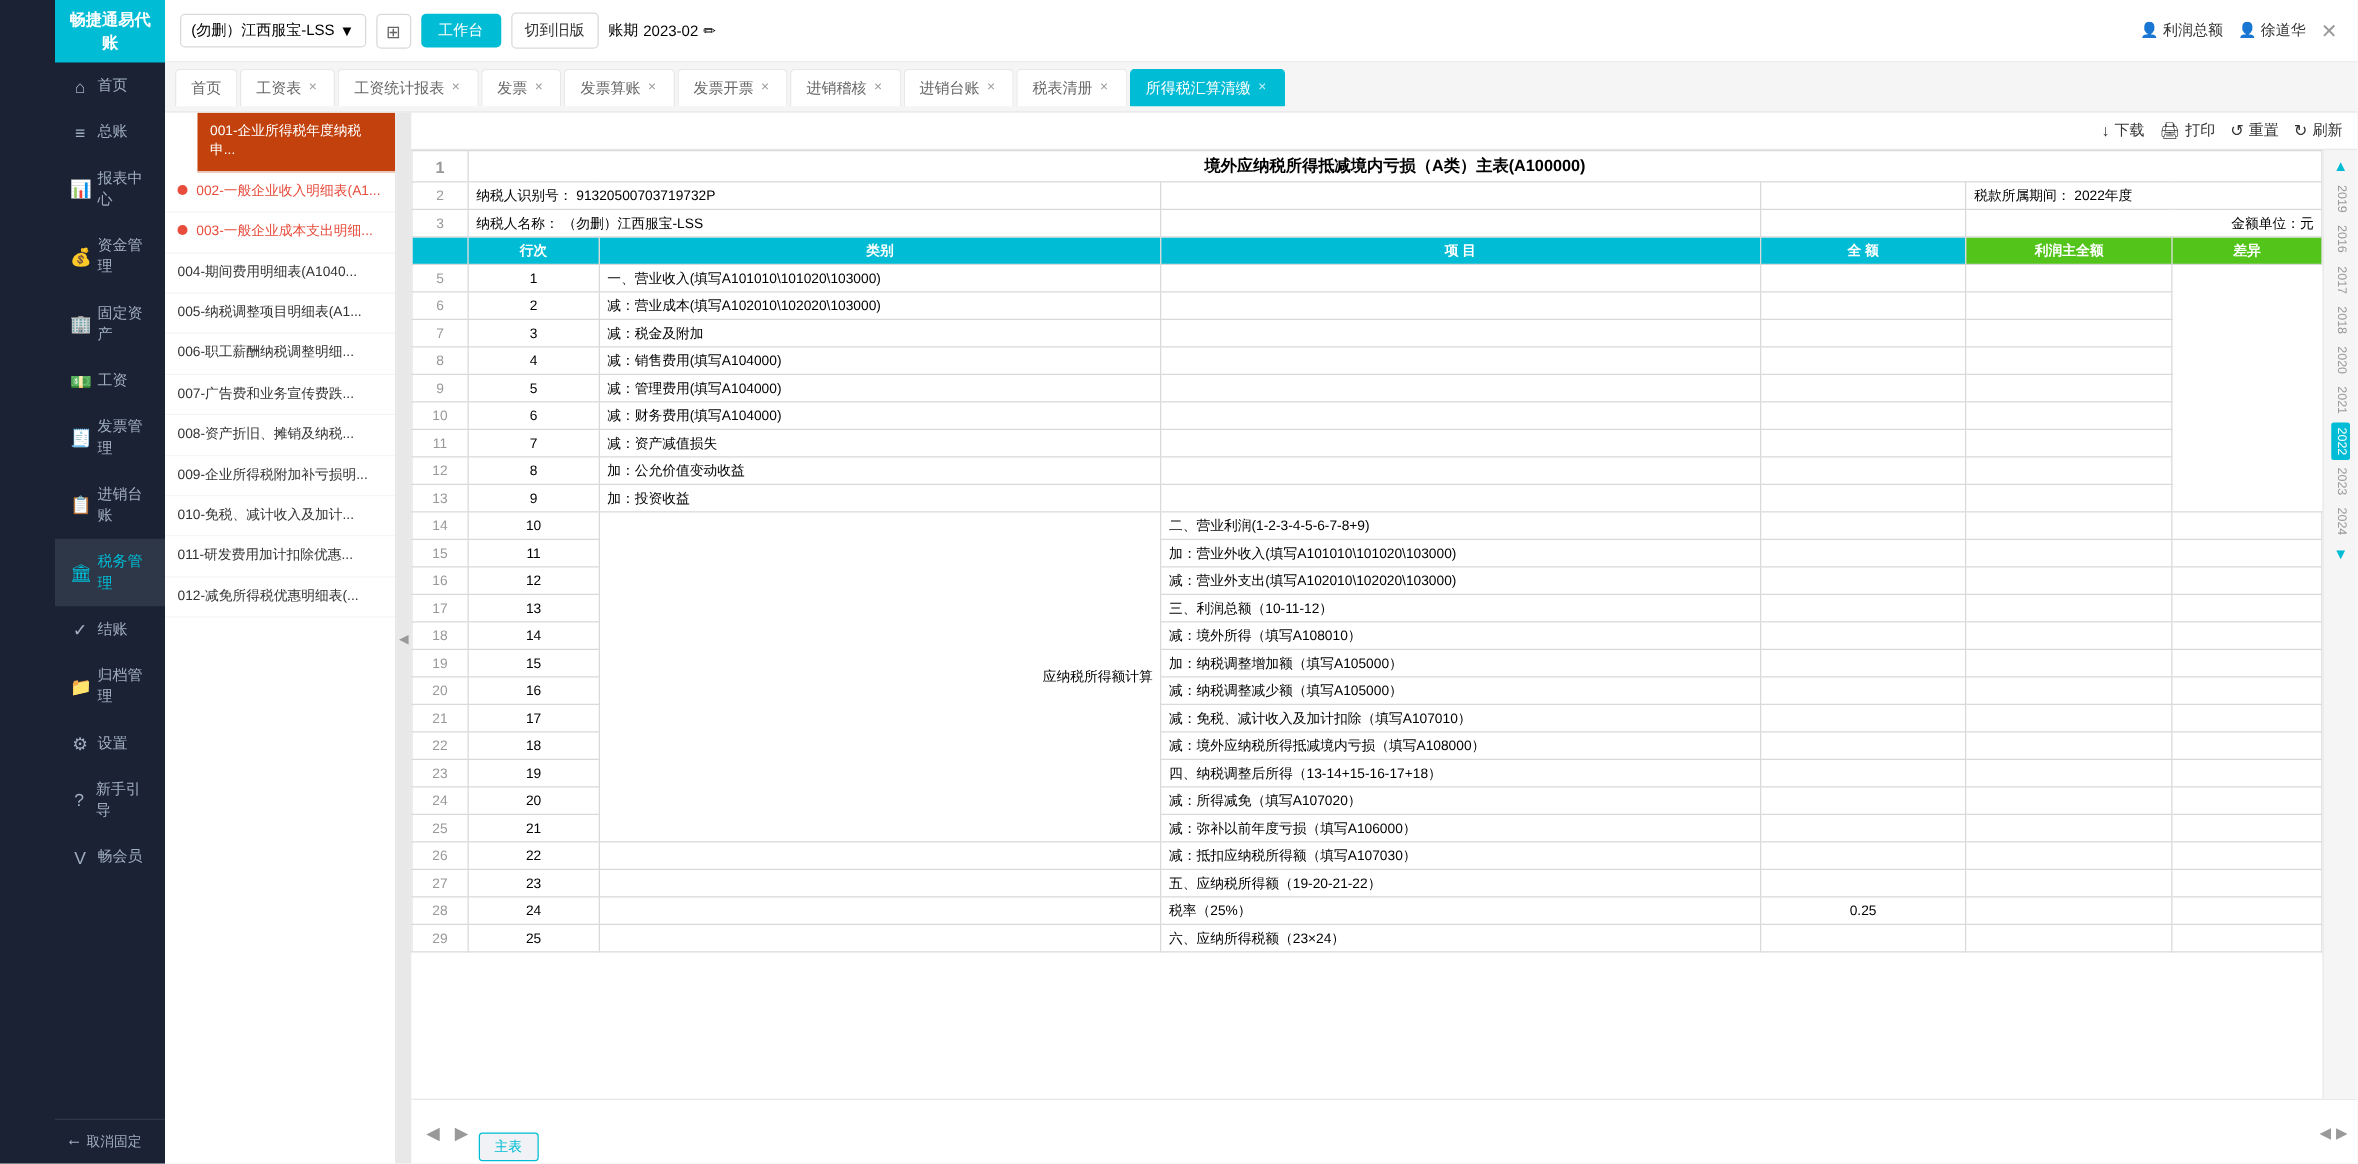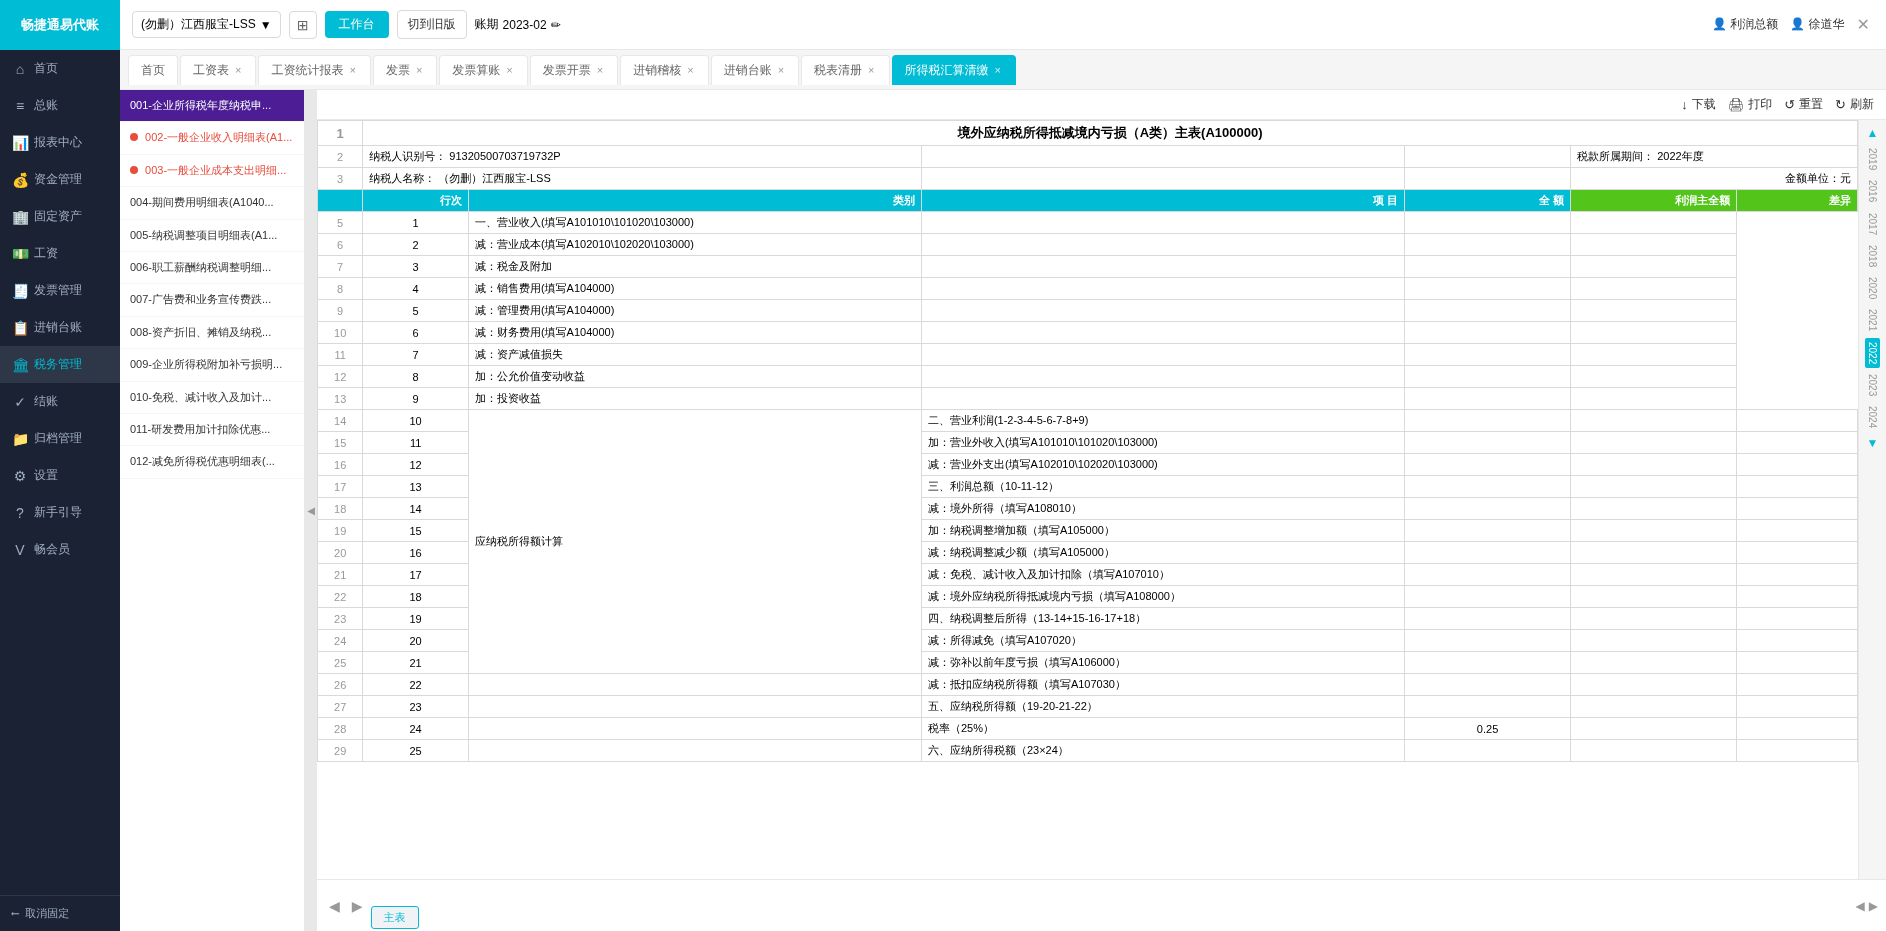--- a/index.html
+++ b/index.html
@@ -1,25 +1,26 @@
 <!DOCTYPE html>
 <html><head>
   <meta charset="utf-8">
   <style>
     * { box-sizing: border-box; margin: 0; padding: 0; }
     body { font-family: "Microsoft YaHei", "SimHei", sans-serif; font-size: 12px; background: #f0f2f5; display: flex; height: 931px; overflow: hidden; }
 
     
     .sidebar {
-      width: 120px;
+      width: 132px;
       background: #1a2233;
       display: flex;
       flex-direction: column;
       height: 100%;
       flex-shrink: 0;
+      padding-left: 44px;
     }
     .sidebar-logo {
       background: #00bcd4;
       padding: 10px 8px;
       color: white;
       font-size: 13px;
       font-weight: bold;
       text-align: center;
       height: 50px;
       display: flex;
@@ -195,21 +196,21 @@
       flex-shrink: 0;
     }
     .form-list-item {
       padding: 8px 10px;
       font-size: 11px;
       cursor: pointer;
       border-bottom: 1px solid #f5f5f5;
       color: #333;
       line-height: 1.4;
     }
-    .form-list-item.active { background: #4c1d95; color: white; }
+    .form-list-item.active { background: #c2410c; color: white; margin-left: 26px; }
     .form-list-item.error { color: #e74c3c; }
     .form-list-item .status-dot {
       display: inline-block;
       width: 8px;
       height: 8px;
       border-radius: 50%;
       margin-right: 4px;
     }
     .status-dot.red { background: #e74c3c; }
 
@@ -300,21 +301,21 @@
     .col-row-num {
       background: #f5f5f5;
       text-align: center;
       width: 30px;
       color: #999;
       font-weight: normal;
     }
     .col-header {
       background: #00bcd4;
       color: white;
-      text-align: right;
+      text-align: center;
       font-weight: bold;
     }
     .col-header.green { background: #52c41a; }
     .col-a { width: 70px; text-align: center; background: #fff; }
     .col-b { width: 110px; text-align: center; background: #fff; }
     .col-c { min-width: 300px; background: #fff; }
     .col-d { width: 100px; text-align: center; background: #fff; }
     .col-e { width: 100px; text-align: center; background: #52c41a; color: white; }
     .col-f { width: 80px; text-align: center; background: #52c41a; color: white; }
 
@@ -698,21 +699,21 @@
                   <td class="col-row-num">13</td>
                   <td class="col-a">9</td>
                   <td class="col-c">加：投资收益</td>
                   <td class="col-d"></td>
                   <td class="col-e"></td>
                   <td class="col-f"></td>
                 </tr>
                 <tr class="data-row">
                   <td class="col-row-num">14</td>
                   <td class="col-a">10</td>
-                  <td class="col-b" rowspan="12" style="vertical-align: middle; text-align: left;">应纳税所得额计算</td>
+                  <td class="col-b" rowspan="12" style="vertical-align: middle; text-align: right;">应纳税所得额计算</td>
                   <td class="col-c">二、营业利润(1-2-3-4-5-6-7-8+9)</td>
                   <td class="col-d"></td>
                   <td class="col-e"></td>
                   <td class="col-f"></td>
                 </tr>
                 <tr class="data-row">
                   <td class="col-row-num">15</td>
                   <td class="col-a">11</td>
                   <td class="col-c">加：营业外收入(填写A101010\101020\103000)</td>
                   <td class="col-d"></td>

